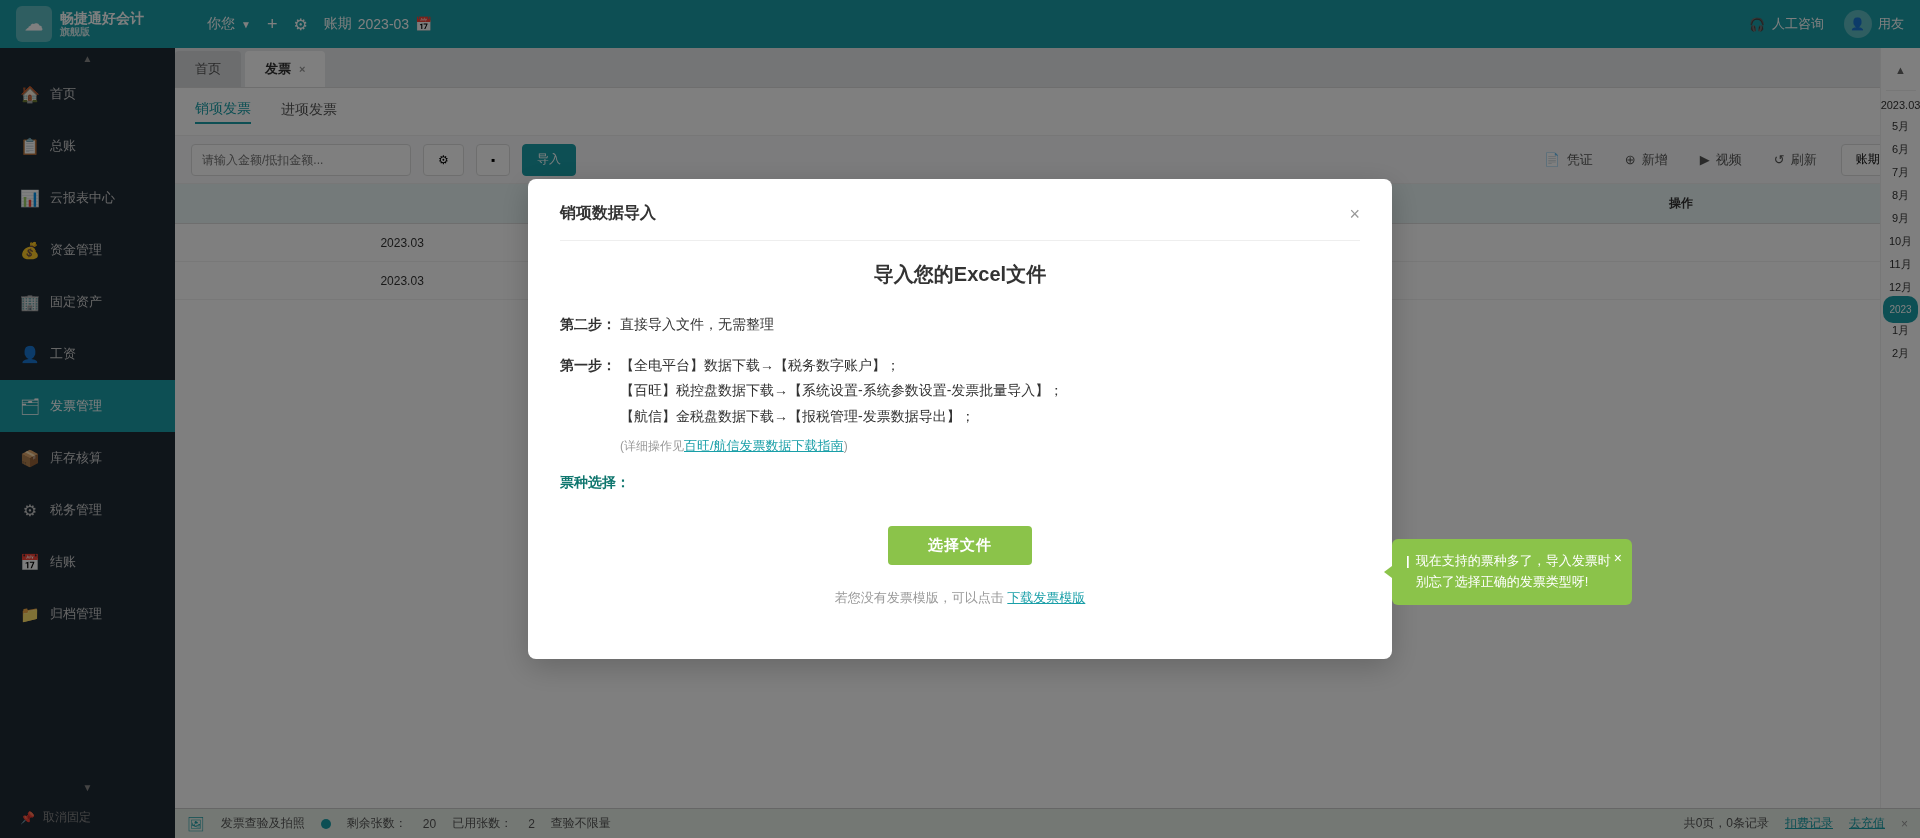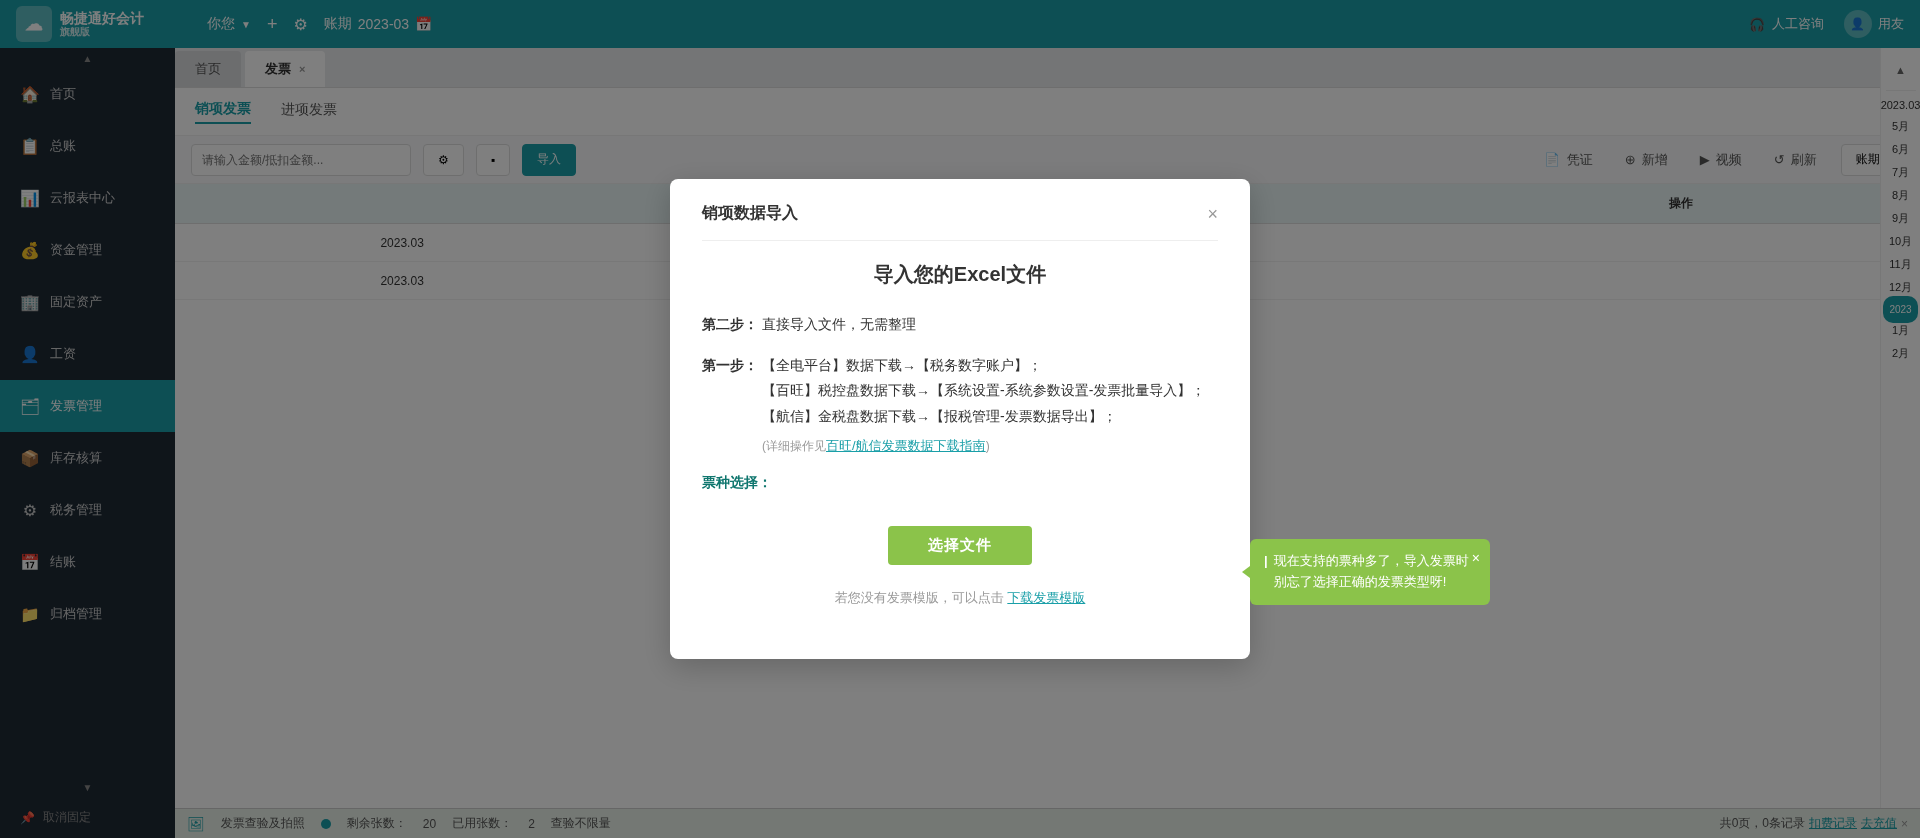--- a/index.html
+++ b/index.html
@@ -165,21 +165,21 @@
     }
     .subtab {
       font-size: 14px;
       color: #555;
       cursor: pointer;
       padding-bottom: 4px;
     }
     .subtab.active {
       color: #1a9fa8;
       border-bottom: 2px solid #1a9fa8;
-      font-weight: bold;
+      font-weight: normal;
     }
 
     
     .toolbar {
       height: 48px;
       display: flex;
       align-items: center;
       padding: 0 16px;
       gap: 12px;
       border-bottom: 1px solid #eee;
@@ -291,21 +291,21 @@
       z-index: 200;
       display: flex;
       align-items: center;
       justify-content: center;
     }
 
     
     .modal {
       background: white;
       border-radius: 8px;
-      width: 580px;
+      width: 864px;
       min-height: 480px;
       position: relative;
       box-shadow: 0 8px 30px rgba(0,0,0,0.2);
       padding: 24px 32px 32px;
     }
     .modal-header {
       display: flex;
       align-items: center;
       justify-content: space-between;
       margin-bottom: 20px;
@@ -448,21 +448,21 @@
       align-items: center;
       padding: 0 12px;
       font-size: 12px;
       color: #555;
       gap: 16px;
       border-top: 1px solid #ccc;
       z-index: 80;
     }
     .bottombar-icon { font-size: 14px; color: #1a9fa8; }
     .bottombar-link { color: #1a9fa8; cursor: pointer; text-decoration: underline; }
-    .bottombar-right { margin-left: auto; display: flex; gap: 4px; align-items: center; text-align: right; }
+    .bottombar-right { margin-left: auto; display: flex; gap: 16px; align-items: center; text-align: right; }
 
     
     .pagination {
       display: flex;
       align-items: center;
       gap: 4px;
       font-size: 12px;
       color: #555;
     }
   </style>

